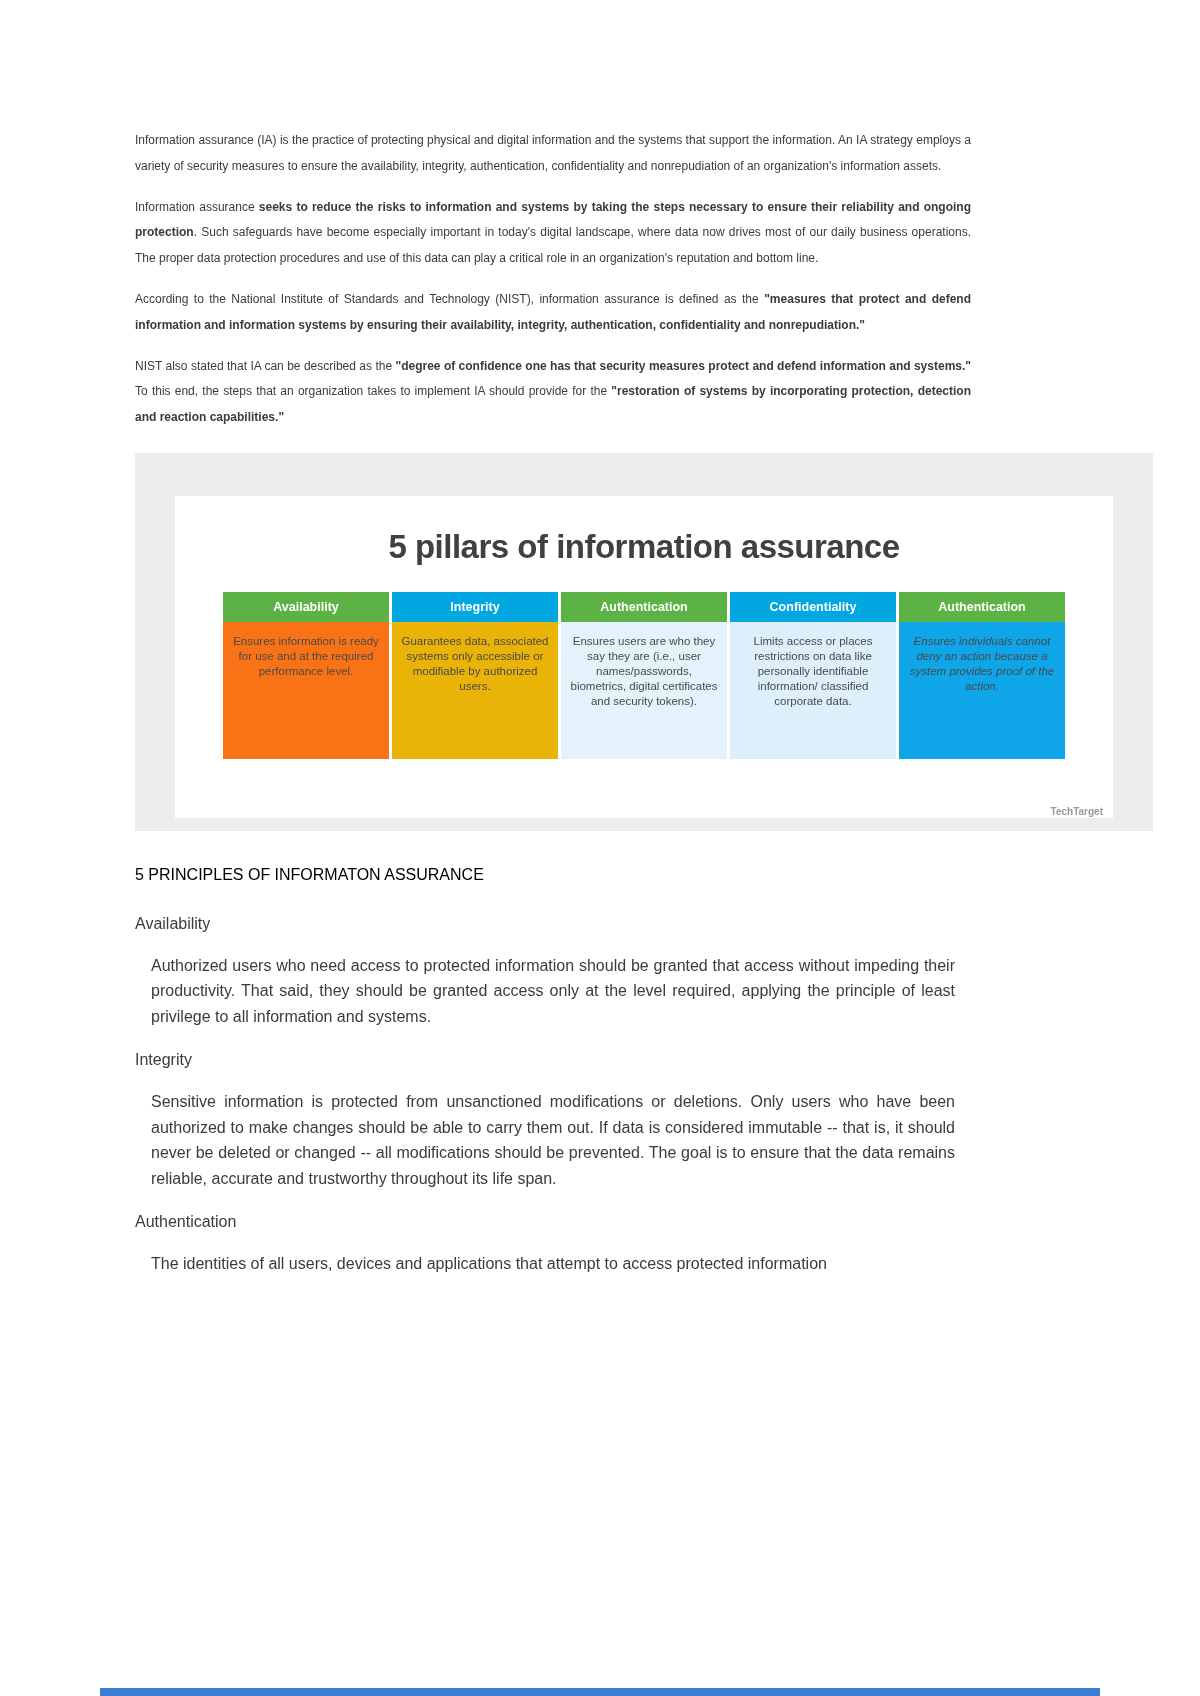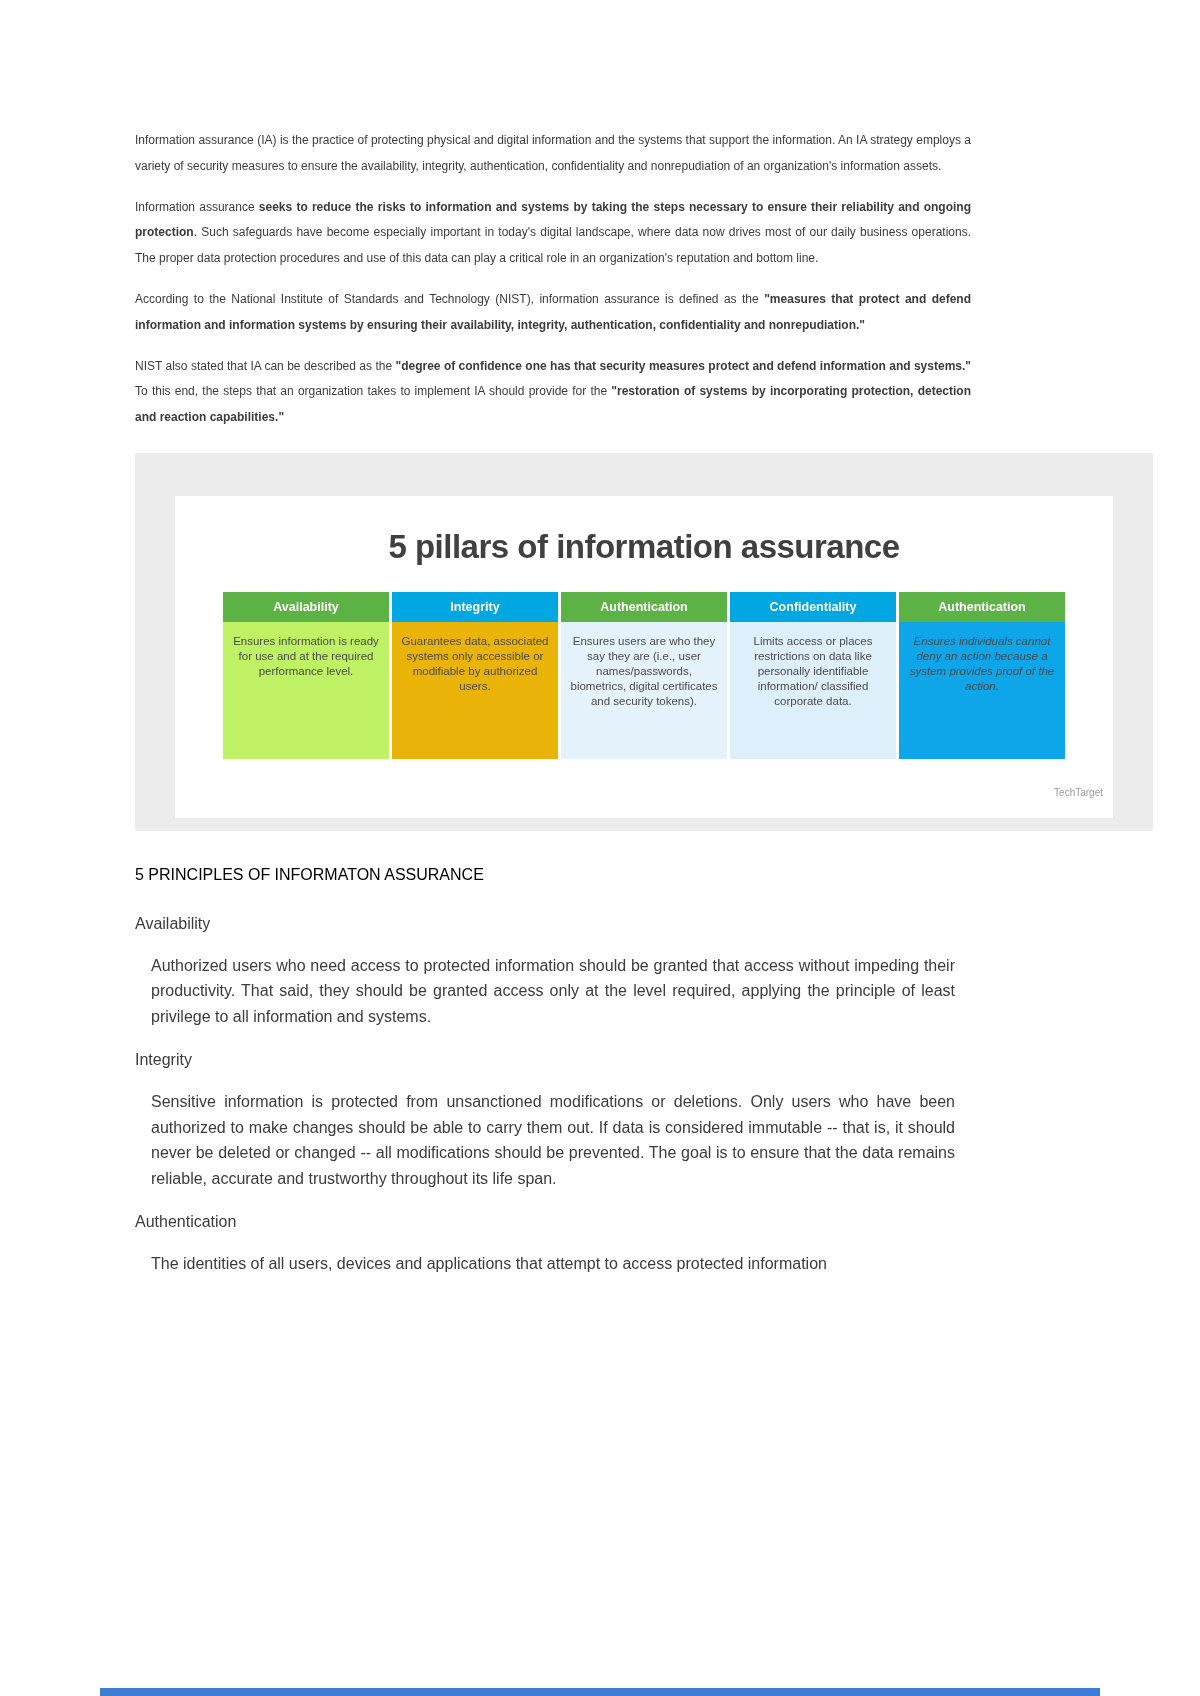--- a/index.html
+++ b/index.html
@@ -69,24 +69,24 @@
     min-height:113px;
     font-size:11.5px;
     line-height:15px;
     color:#4a4a4a;
     text-align:center;
     padding:12px 9px;
   }
   .ig-credit {
     position:absolute;
     right:10px;
-    bottom:20px;
+    bottom:1px;
     font-size:10px;
     color:#9a9a9a;
-    font-weight:normal;
+    font-weight:bold;
     text-align:right;
   }
 
   
   .principles-heading {
     font-size:16px;
     line-height:25.8px;
     margin:31px 0 23px 0;
     font-weight:normal;
     color:#000000;
@@ -124,21 +124,21 @@
   <p class="para"><span>Information assurance </span><span class="b">seeks to reduce the risks to information and systems by taking the steps necessary to ensure their reliability and ongoing protection</span><span>. Such safeguards have become especially important in today's digital landscape, where data now drives most of our daily business operations. The proper data protection procedures and use of this data can play a critical role in an organization's reputation and bottom line.</span></p>
   <p class="para"><span>According to the National Institute of Standards and Technology (NIST), information assurance is defined as the </span><span class="b">"measures that protect and defend information and information systems by ensuring their availability, integrity, authentication, confidentiality and nonrepudiation."</span></p>
   <p class="para"><span>NIST also stated that IA can be described as the </span><span class="b">"degree of confidence one has that security measures protect and defend information and systems."</span><span> To this end, the steps that an organization takes to implement IA should provide for the </span><span class="b">"restoration of systems by incorporating protection, detection and reaction capabilities."</span></p>
 
   <div class="infographic" style="background: rgb(236, 236, 236);">
     <div class="ig-card">
       <h1 class="ig-title">5 pillars of information assurance</h1>
       <div class="pillar-row">
           <div class="pillar">
             <div class="pillar-header" style="background: rgb(92, 178, 69);">Availability</div>
-            <div class="pillar-body" style="background: #bef264;">Ensures information is ready for use and at the required performance level.</div>
+            <div class="pillar-body" style="background: #f97316;">Ensures information is ready for use and at the required performance level.</div>
           </div>
           <div class="pillar">
             <div class="pillar-header" style="background: rgb(0, 167, 225);">Integrity</div>
             <div class="pillar-body" style="background: #eab308;">Guarantees data, associated systems only accessible or modifiable by authorized users.</div>
           </div>
           <div class="pillar">
             <div class="pillar-header" style="background: rgb(92, 178, 69);">Authentication</div>
             <div class="pillar-body" style="background: rgb(227, 242, 251);">Ensures users are who they say they are (i.e., user names/passwords, biometrics, digital certificates and security tokens).</div>
           </div>
           <div class="pillar">

